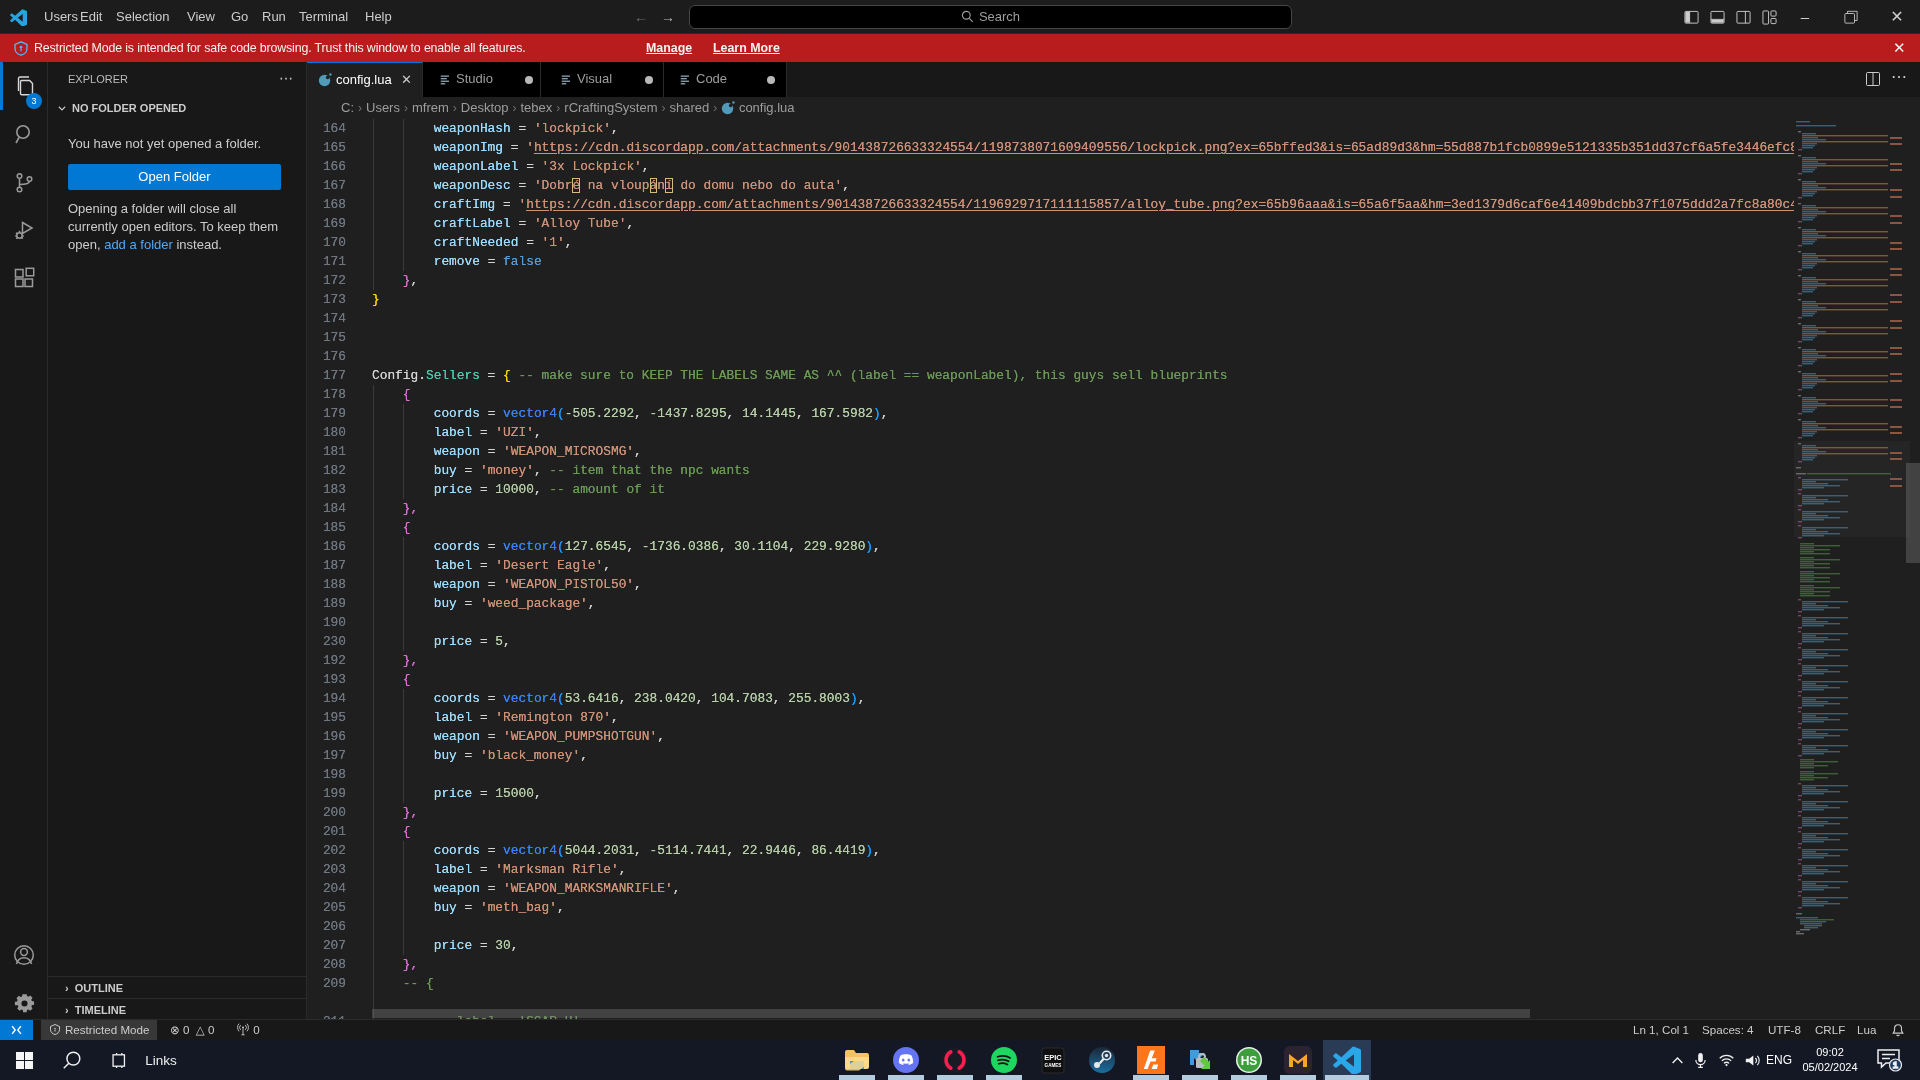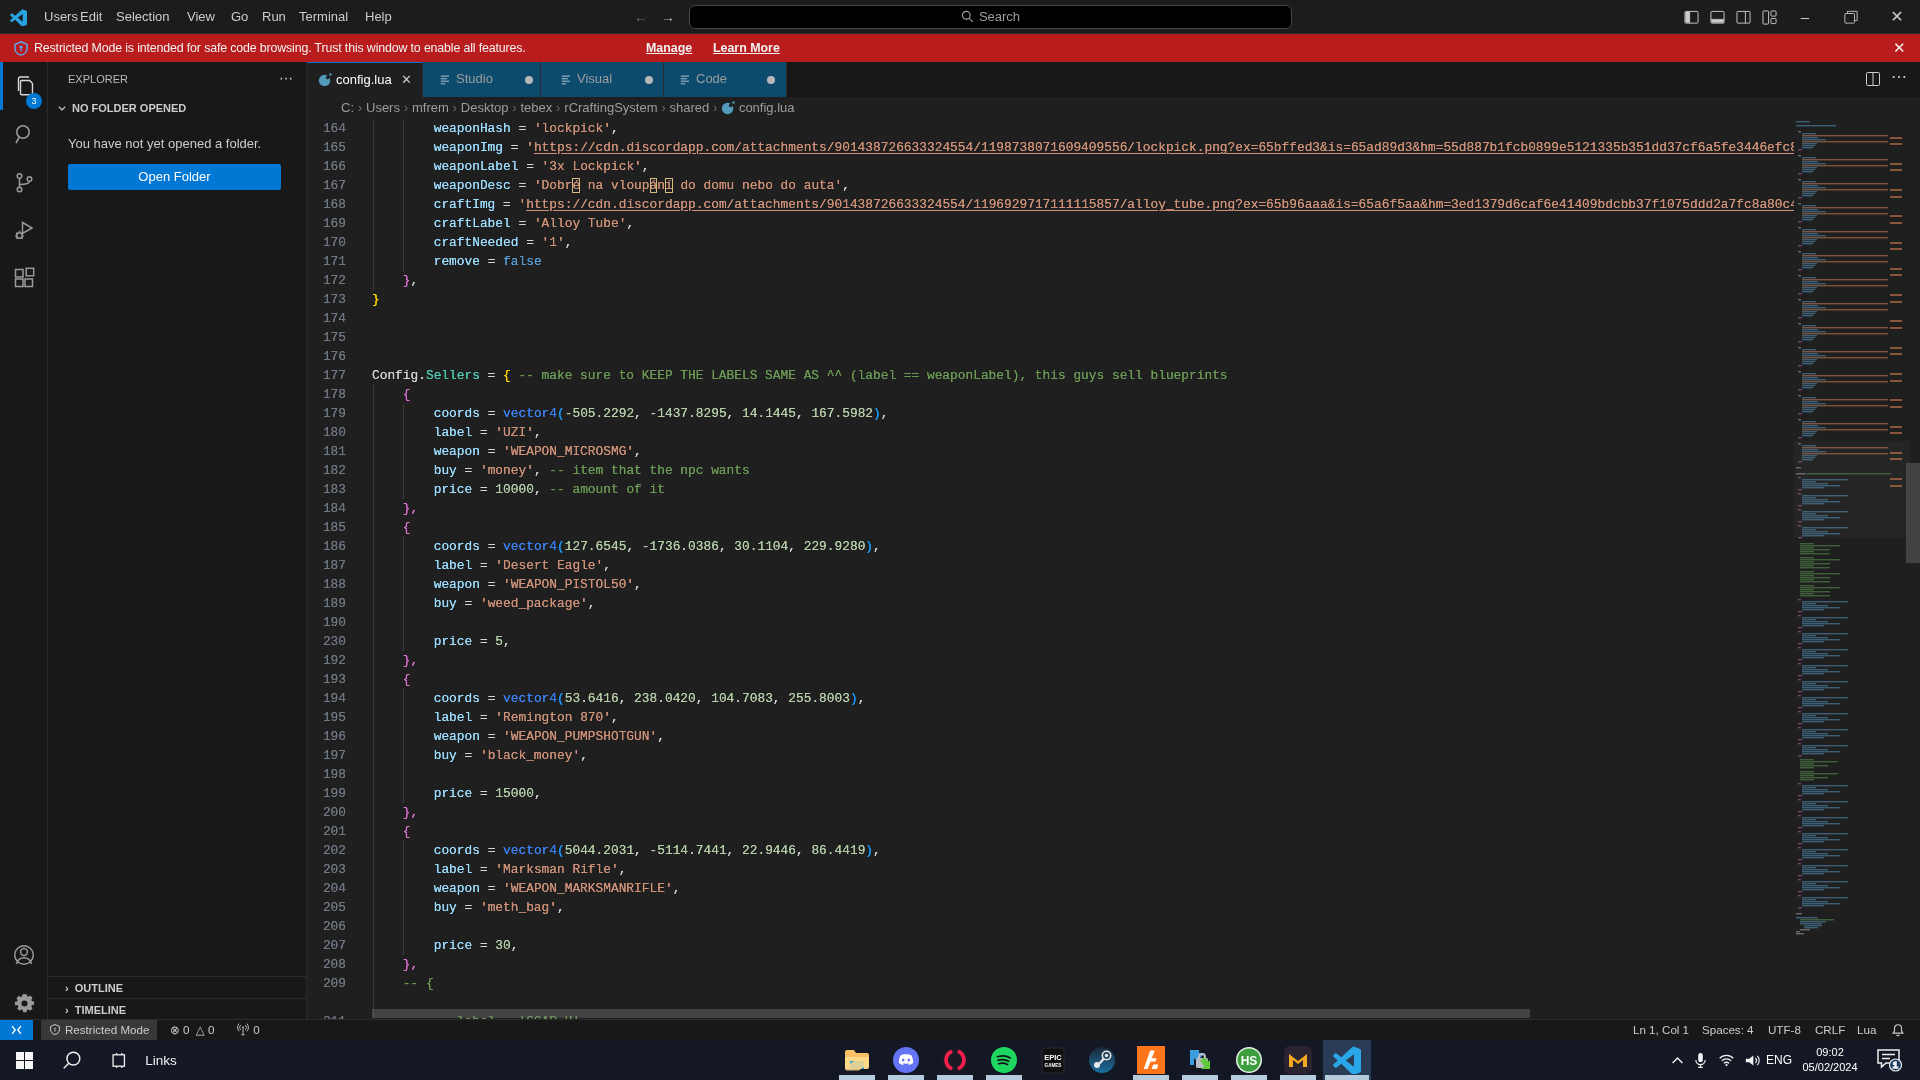--- a/index.html
+++ b/index.html
@@ -25,21 +25,21 @@
 #sb-dots{position:absolute;right:12px;top:8px;color:#cccccc;font-size:14px;letter-spacing:1px}
 #nf-head{position:absolute;left:4px;top:35px;height:22px;line-height:22px;font-size:11px;font-weight:bold;color:#cccccc}
 .sbtxt{position:absolute;left:20px;width:216px;font-size:13px;line-height:18px;color:#cccccc}
 #openbtn{position:absolute;left:20px;top:102px;width:213px;height:26px;background:#0078d4;border-radius:2px;
   color:#ffffff;font-size:13px;text-align:center;line-height:26px}
 .bsec{position:absolute;left:0;width:259px;height:22px;line-height:22px;font-size:11px;font-weight:bold;
   color:#cccccc;border-top:1px solid #2b2b2b;padding-left:17px}
 .bsec b{font-weight:bold}
 
 #tabsrow{position:absolute;left:307px;top:62px;width:1613px;height:35px;background:#181818}
-.tab{position:absolute;top:0;height:35px;background:#0c4a6e;border-right:1px solid #2b2b2b;color:#9d9d9d;font-size:13px}
+.tab{position:absolute;top:0;height:35px;background:#000000;border-right:1px solid #2b2b2b;color:#9d9d9d;font-size:13px}
 .tab.active{background:#1f1f1f;color:#ffffff;border-top:1.5px solid #0078d4}
 .tdot{position:absolute;top:13.5px;width:8px;height:8px;border-radius:4px;background:#b8b8b8}
 #breadcrumbs{position:absolute;left:307px;top:97px;width:1613px;height:22px;background:#1f1f1f;
   color:#9d9d9d;font-size:13px;line-height:22px}
 #codearea{position:absolute;left:307px;top:119px;width:1487px;height:900px;background:#1f1f1f;overflow:hidden}
 .row{position:absolute;left:0;height:19px;line-height:19px;white-space:pre;
   font-family:"Liberation Mono",monospace;font-size:12.85px;text-shadow:0 0 0.5px currentColor}
 .ln{display:inline-block;width:39px;text-align:right;color:#6e7681;font-size:12.85px}
 .cd{display:inline-block;padding-left:26px}
 i{font-style:normal}
@@ -173,20 +173,21 @@
       </div>
 </div>
     <div id="sidebar">
 <div id="sb-head">EXPLORER</div>
       <div id="sb-dots">⋯</div>
 <div id="nf-head"><svg width="10" height="10" viewBox="0 0 16 16" fill="none" stroke="#cccccc" stroke-width="1.8" style="vertical-align:-1px;margin:0 5px 0 5px">
           <path d="M3 6l5 5 5-5"></path>
         </svg><b>NO FOLDER OPENED</b></div>
 <div class="sbtxt" style="top:73px">You have not yet opened a folder.</div>
 <div id="openbtn">Open Folder</div>
+<div class="sbtxt" style="top:138px">Opening a folder will close all currently open editors. To keep them open, <span style="color:#4daafc">add a folder</span> instead.</div>
 <div class="bsec" style="top:914px">›&nbsp; <b>OUTLINE</b></div>
 <div class="bsec" style="top:936px">›&nbsp; <b>TIMELINE</b></div>
 </div>
     <div id="tabsrow">
 <div class="tab active" style="left:0;width:116px">
   <span class="abs" style="left:11px;top:10px"><svg width="14" height="14" viewBox="0 0 16 16">
             <circle cx="7.5" cy="8.5" r="6.5" fill="#519aba"></circle>
             <circle cx="11" cy="5" r="2" fill="#1f1f1f"></circle>
             <circle cx="14.2" cy="1.8" r="1.4" fill="#519aba"></circle>
           </svg></span>

